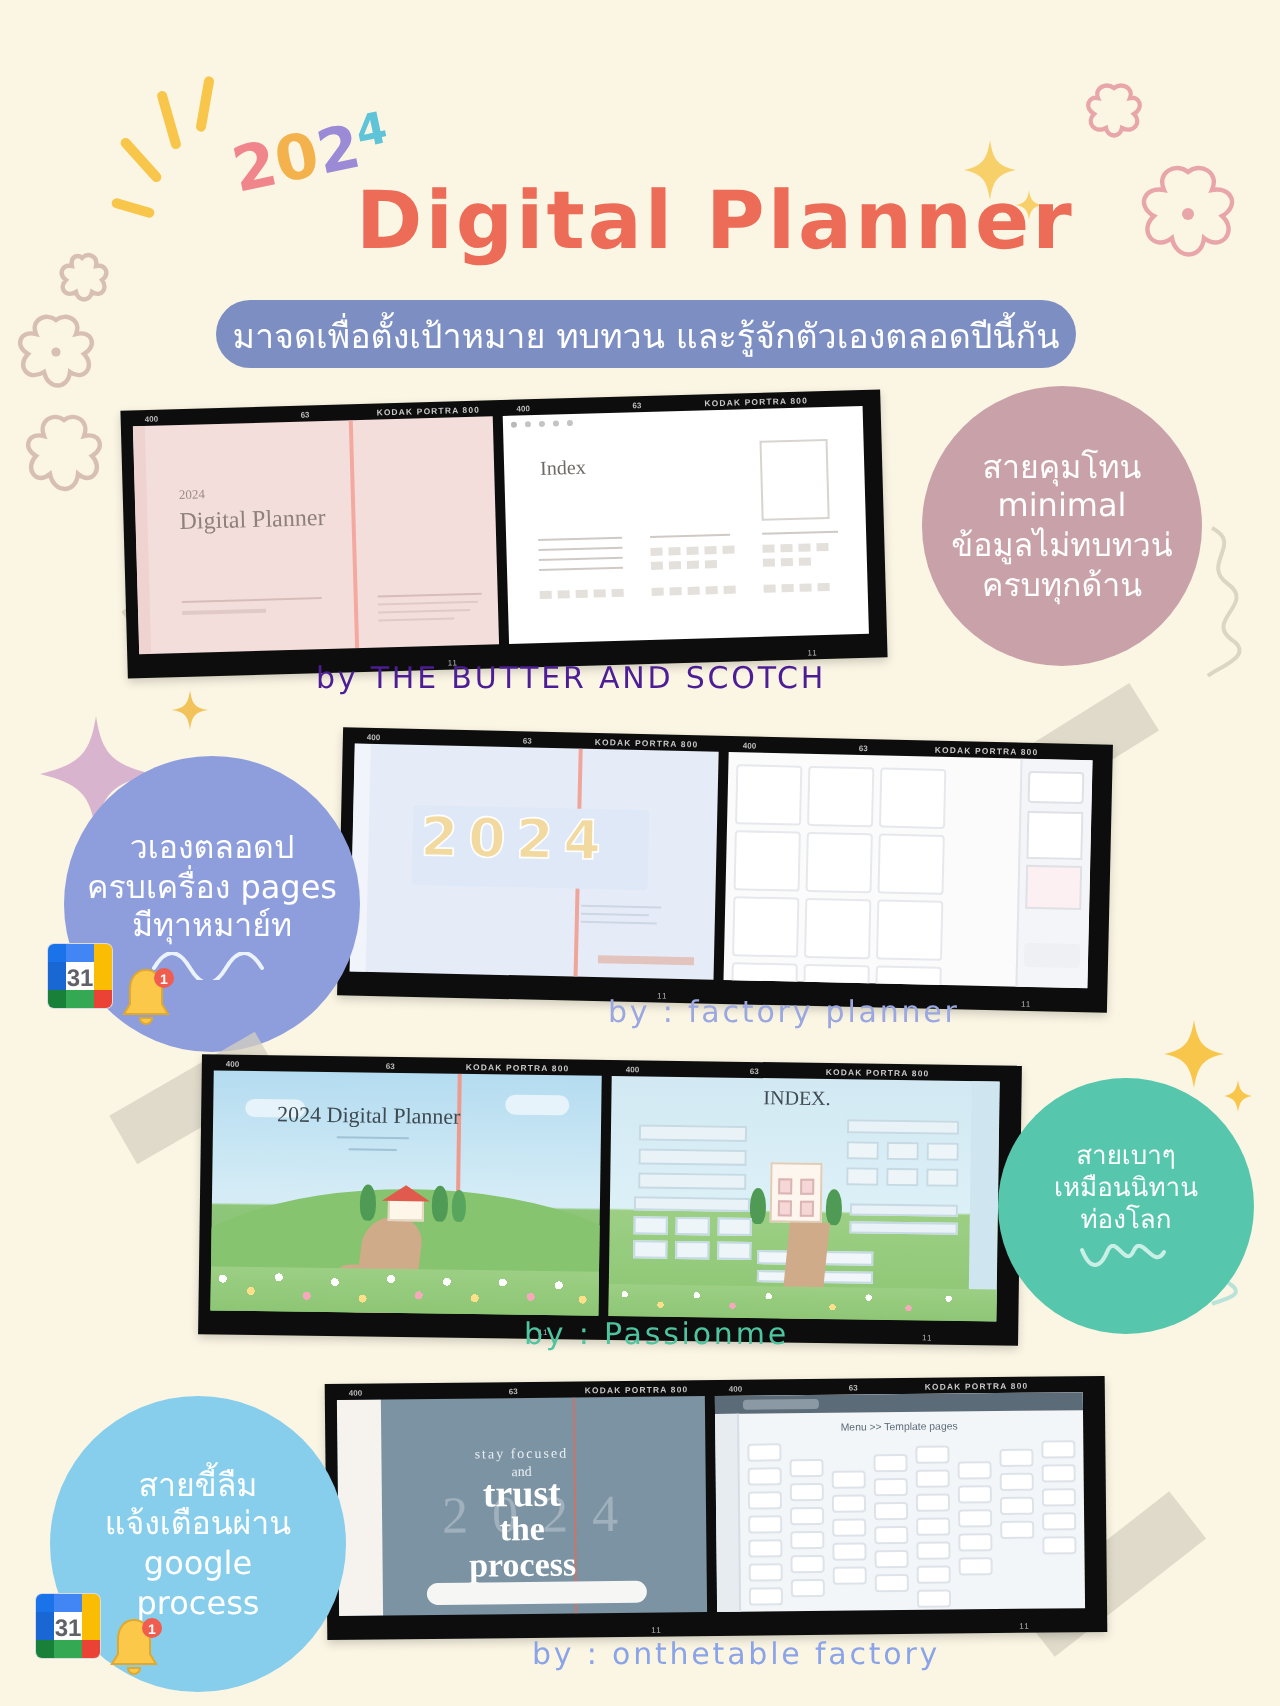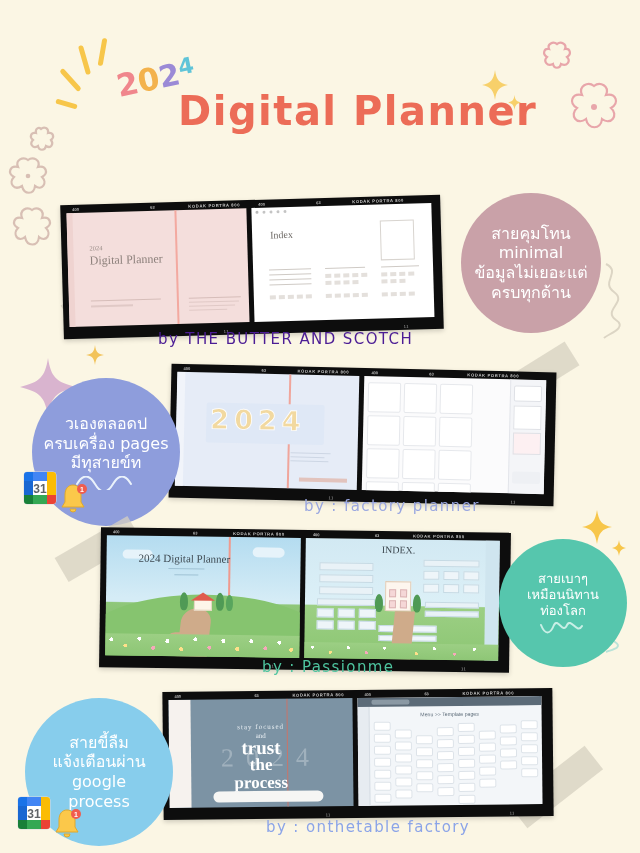--- a/index.html
+++ b/index.html
@@ -241,20 +241,23 @@
   </svg>
 
   <div class="header">
 
     <div class="year-badge">
       <i class="y0">2</i><i class="y1">0</i><i class="y2">2</i><i class="y3">4</i>
     </div>
 
     <div class="title-en">Digital Planner</div>
 
+    <div class="subtitle-banner">
+      <span>มาจดเพื่อตั้งเป้าหมาย ทบทวน และรู้จักตัวเองตลอดปีนี้กัน</span>
+    </div>
   </div>
 
   <div class="row" style="top:0;">
 
     <div class="tape" style="left:62px; top:282px; transform:rotate(-36deg); width:72px; height:28px;"></div>
 
     <div class="film" style="left:62px; top:200px; width:380px; height:134px; transform:rotate(-1.6deg);">
       <div class="film-num" style="left:12px;">400</div>
       <div class="film-num" style="left:90px;">63</div>
       <div class="film-label" style="left:128px;">KODAK PORTRA 800</div>
@@ -335,21 +338,21 @@
           <div class="line" style="left:9px;top:0;width:6px;height:4px;background:#e4e0dc;"></div>
           <div class="line" style="left:18px;top:0;width:6px;height:4px;background:#e4e0dc;"></div>
           <div class="line" style="left:27px;top:0;width:6px;height:4px;background:#e4e0dc;"></div>
         </div>
       </div>
     </div>
 
     <div class="badge" style="left:461px; top:193px; width:140px; height:140px; background:#c9a1a8;text-align:right;">
       <span class="bl">สายคุมโทน</span>
       <span class="bl">minimal</span>
-      <span class="bl">ข้อมูลไม่เยอะแต่</span>
+      <span class="bl">ข้อมูลไม่ทบทวน่</span>
       <span class="bl">ครบทุกด้าน</span>
     </div>
 
     <div class="credit" style="left:158px; top:330px; color:#4c1d95;">by  THE BUTTER AND SCOTCH</div>
   </div>
 
   <div class="row" style="top:0;">
 
     <div class="tape" style="left:500px; top:360px; transform:rotate(-32deg); width:78px; height:28px;"></div>
 
@@ -394,21 +397,21 @@
           <div style="width:33px;height:30px;background:#fff;border:1px solid #e6e8ec;border-radius:2px;"></div>
           <div style="width:33px;height:30px;background:#fff;border:1px solid #e6e8ec;border-radius:2px;"></div>
           <div style="width:33px;height:30px;background:#fff;border:1px solid #e6e8ec;border-radius:2px;"></div>
         </div>
       </div>
     </div>
 
     <div class="badge" style="left:32px; top:378px; width:148px; height:148px; background:#8e9ddc;">
       <span class="bl">วเองตลอดป</span>
       <span class="bl">ครบเครื่อง pages</span>
-      <span class="bl">มีทุสายข์ท</span>
+      <span class="bl">มีทุาหมาย์ท</span>
       <svg class="squig" width="62" height="14" viewBox="0 0 62 14">
         <path d="M2 8 C8 -2 14 -2 20 8 C26 18 32 18 38 8 C44 -2 50 -2 56 8" stroke="#eaf2fb" fill="none" stroke-width="2" stroke-linecap="round"></path>
       </svg>
     </div>
 
     <svg class="gcal" style="left:20px; top:468px;" viewBox="0 0 40 40">
       <rect x="4" y="4" width="32" height="32" rx="3" fill="#ffffff" stroke="#dadce0"></rect>
       <path d="M4 7a3 3 0 013-3h6v9H4z" fill="#1a73e8"></path>
       <path d="M4 27h9v9H7a3 3 0 01-3-3z" fill="#188038"></path>
       <path d="M27 4h6a3 3 0 013 3v6h-9z" fill="#fbbc04"></path>

